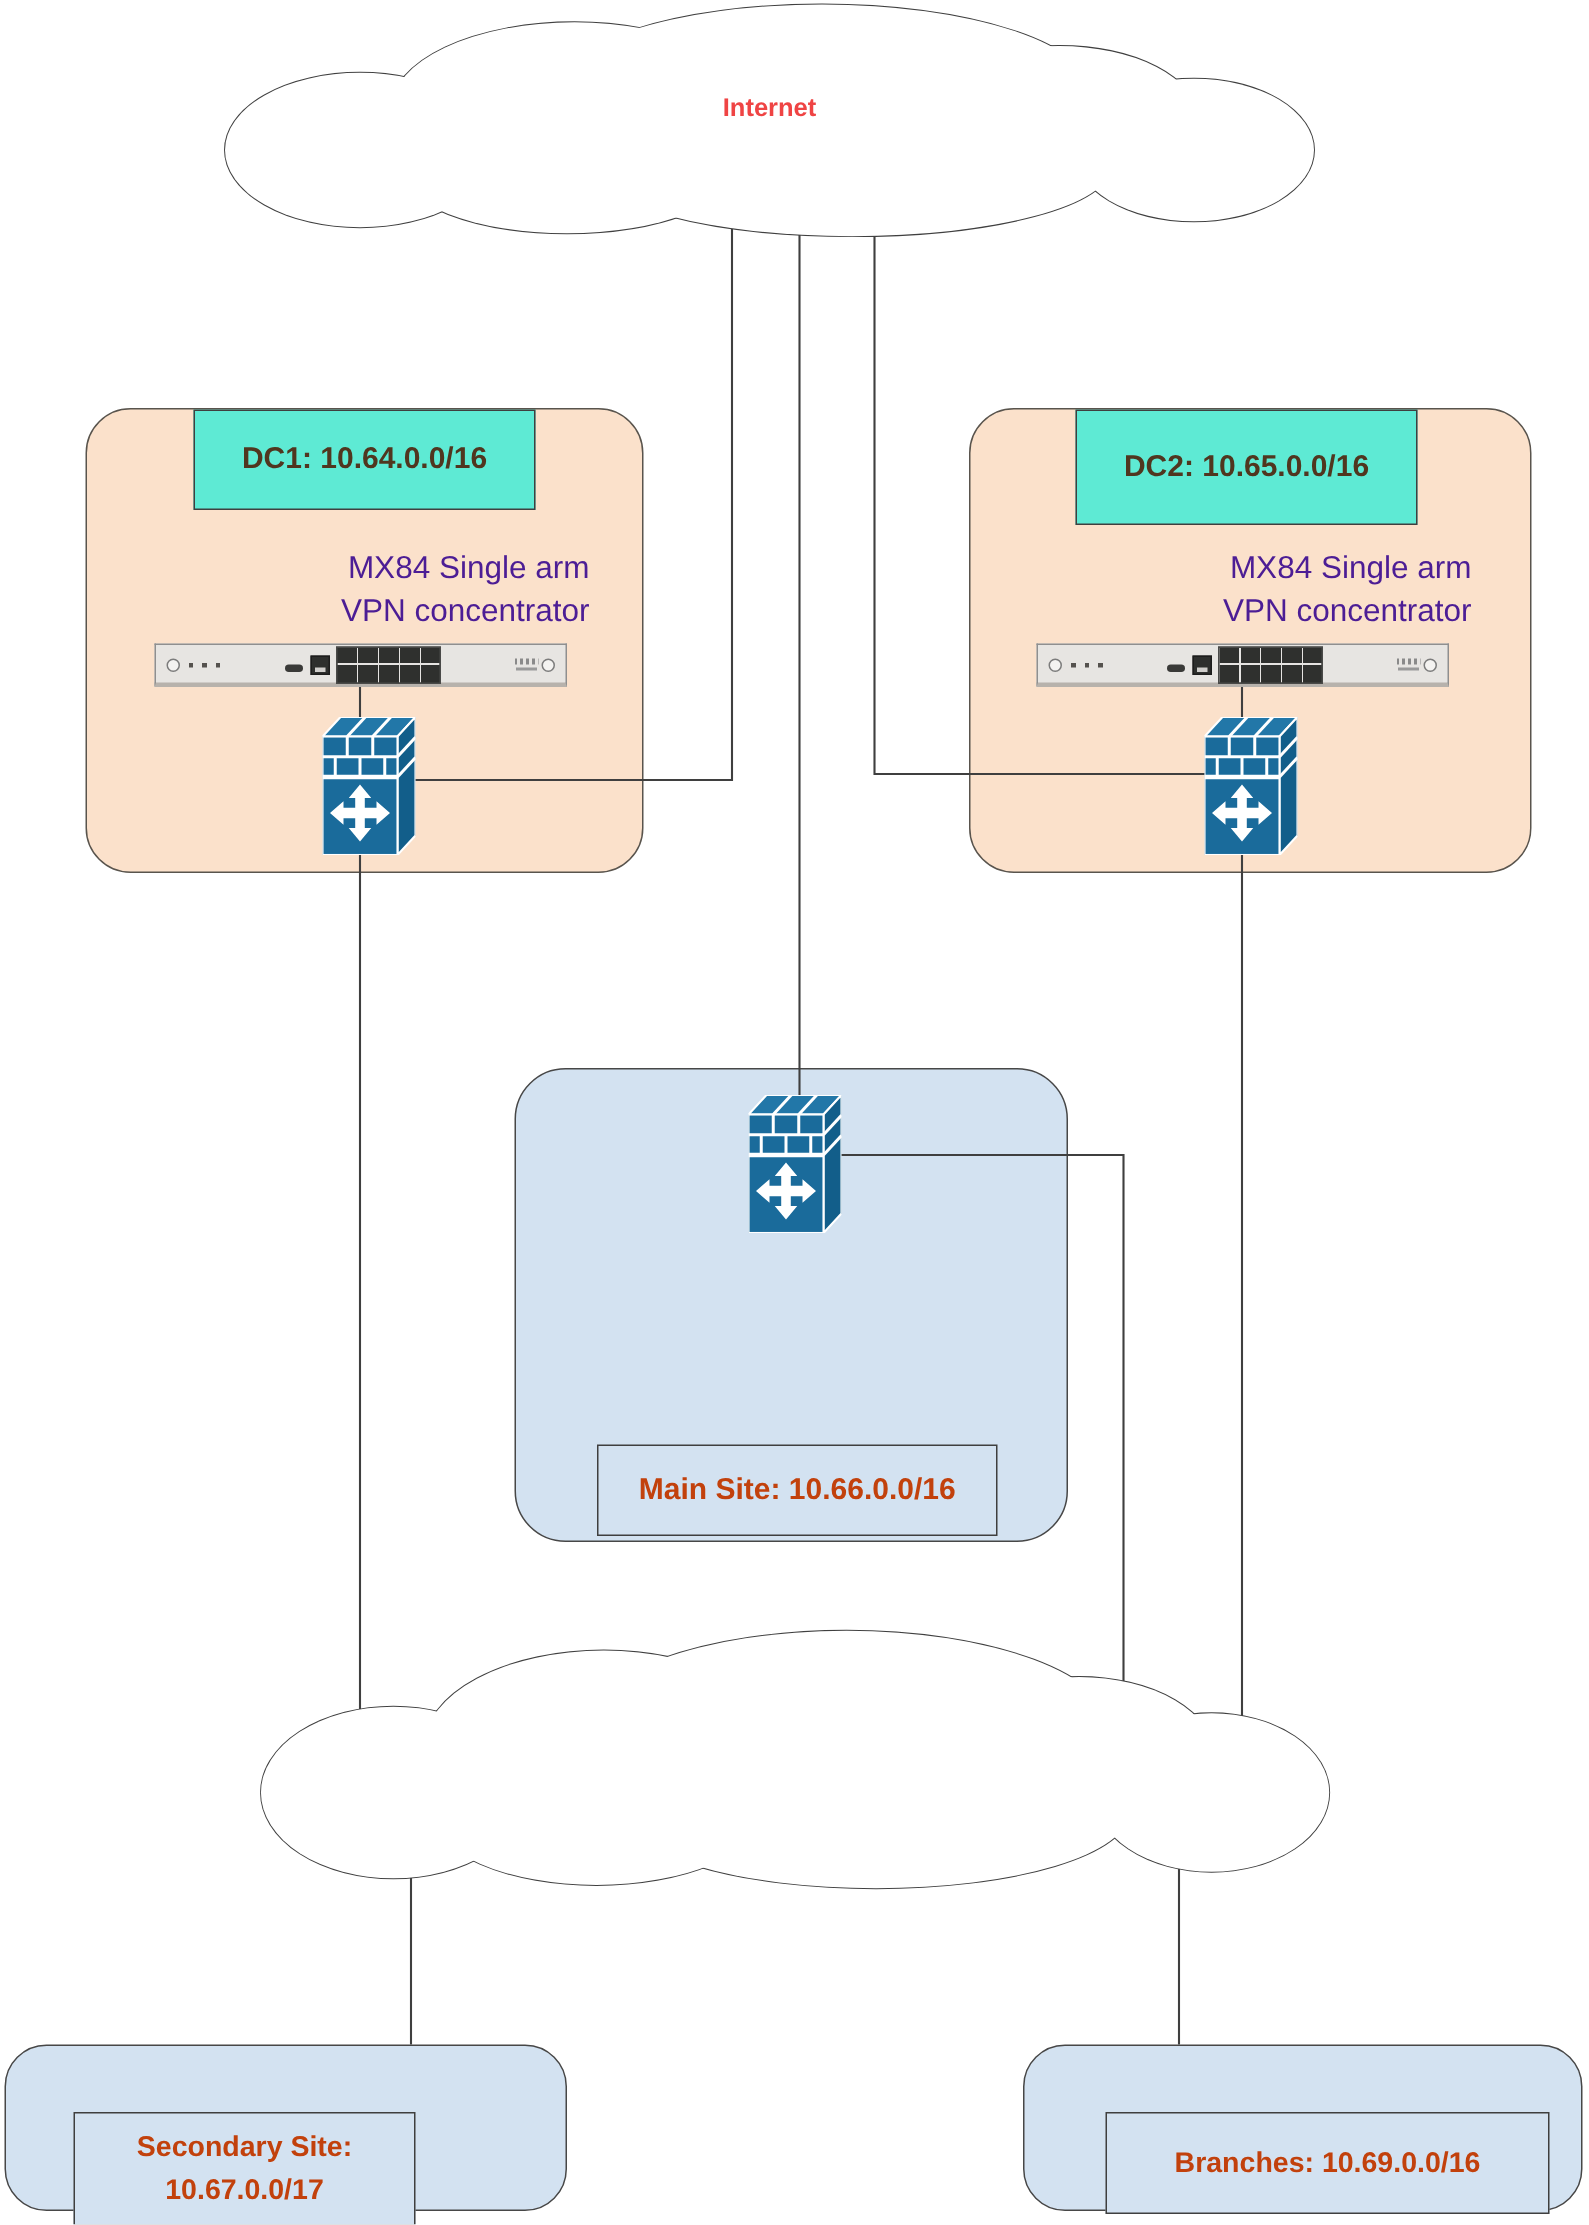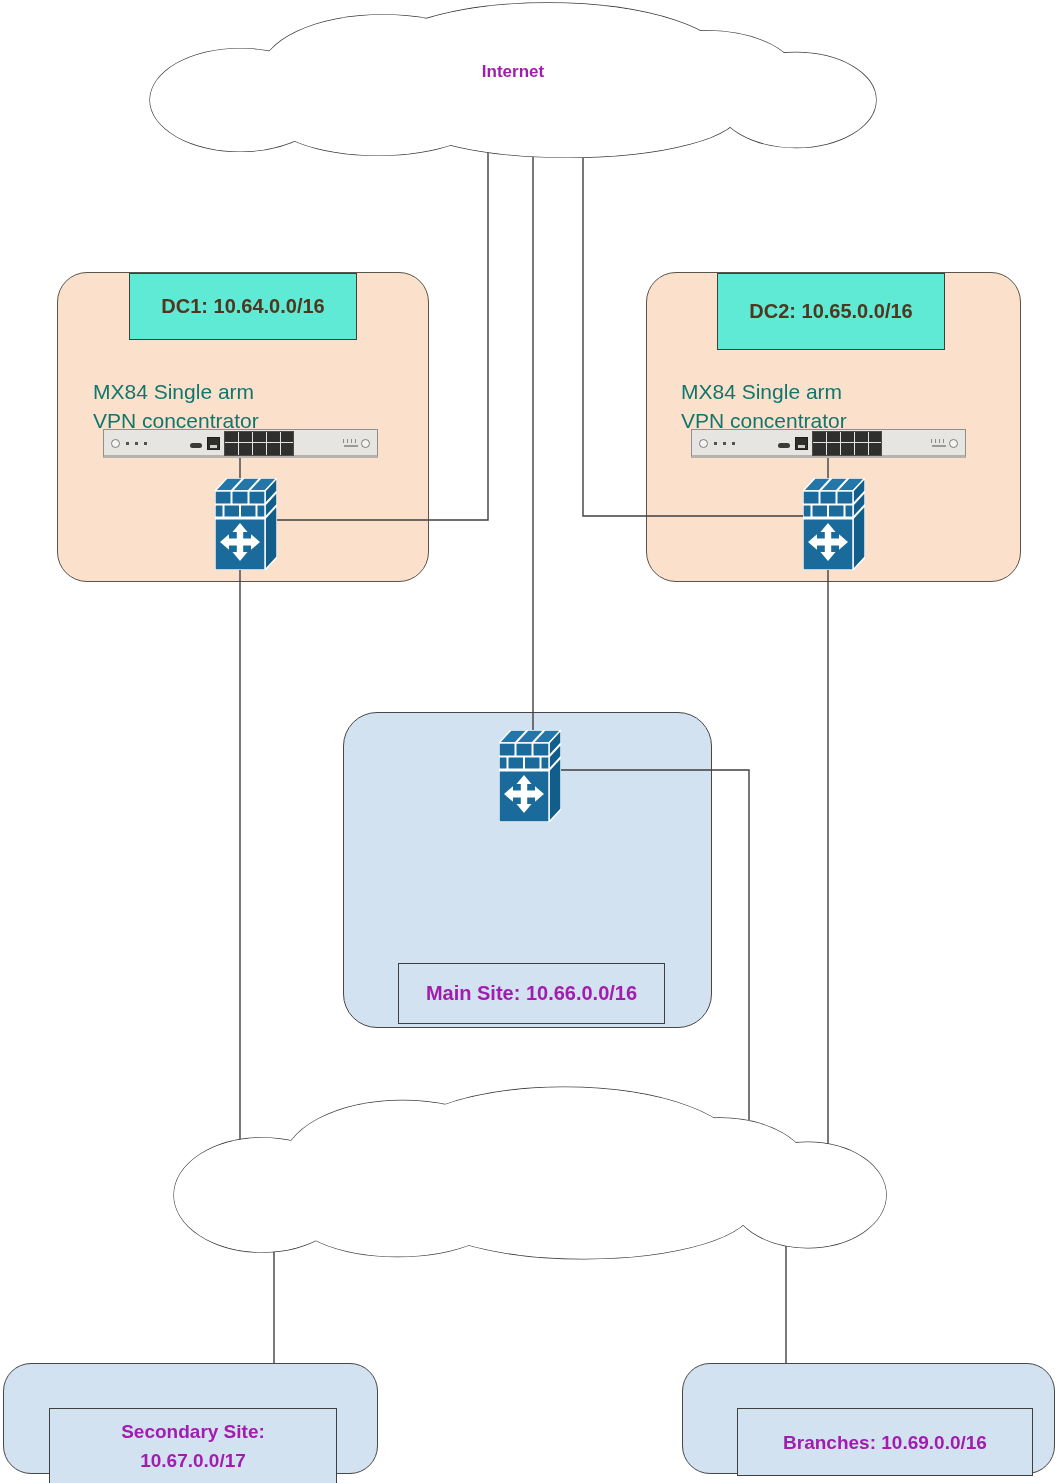--- a/index.html
+++ b/index.html
@@ -7,24 +7,24 @@
          font-family:"Liberation Sans",sans-serif;}
   
   .box{position:absolute;border:1.6px solid #59544d;border-radius:30px;box-sizing:border-box;}
   .box.peach{background:#FBE1CB;}
   .box.blue{background:#D3E2F1;border-color:#474747;}
   
   .label{position:absolute;border:1.6px solid #3f3f3f;box-sizing:border-box;
          display:flex;flex-direction:column;align-items:center;justify-content:center;
          text-align:center;font-weight:bold;z-index:6;}
   .label.peach{background:#5eead4;color:#50361F;font-size:20px;}
-  .label.blue{background:#D3E2F1;color:#a21caf;font-size:20px;}
+  .label.blue{background:#D3E2F1;color:#c2410c;font-size:20px;}
   .label.small{font-size:19px;line-height:29px;}
-  .desc{position:absolute;text-align:left;color:#0f766e;font-size:21px;line-height:29px;z-index:6;margin-top:13px;}
-  .cloud-label{position:absolute;text-align:center;font-weight:bold;font-size:17px;color:#a21caf;z-index:6;}
+  .desc{position:absolute;text-align:right;color:#4c1d95;font-size:21px;line-height:29px;z-index:6;}
+  .cloud-label{position:absolute;text-align:center;font-weight:bold;font-size:17px;color:#ef4444;z-index:6;}
   
   svg.wires{position:absolute;left:0;top:0;z-index:3;}
   
   svg.fw{position:absolute;z-index:5;}
   
   .appliance{position:absolute;width:275px;height:29px;background:#E7E5E2;border:1px solid #8f8f8f;
              border-bottom:3px solid #b7b2ac;box-sizing:border-box;z-index:5;}
   .appliance .screw{position:absolute;width:7px;height:7px;border:1px solid #7c7c7c;border-radius:50%;
                     background:#f4f3f1;top:9px;}
   .appliance .screw.l{left:7px;} .appliance .screw.r{right:7px;}
@@ -160,21 +160,21 @@
       <use href="#fw"></use>
     </svg>
 
   <svg class="fw" style="left:499px;top:730px;" width="62" height="92" viewBox="0 0 62 92">
       <use href="#fw"></use>
     </svg>
   <div class="label blue" style="left:398px;top:963px;width:267px;height:61px;">
     <span>Main Site: 10.66.0.0/16</span>
   </div>
 
-  <div class="label blue small" style="left:49px;top:1408px;width:288px;height:76px;">
+  <div class="label blue small" style="left:49px;top:1408px;width:228px;height:76px;">
     <div>Secondary Site:</div>
     <div>10.67.0.0/17</div>
   </div>
   <div class="label blue small" style="left:737px;top:1408px;width:296px;height:68px;">
     <span>Branches: 10.69.0.0/16</span>
   </div>
 
   <svg width="0" height="0" style="position:absolute" aria-hidden="true">
     <defs>
       <symbol id="fw" viewBox="0 0 62 92">

